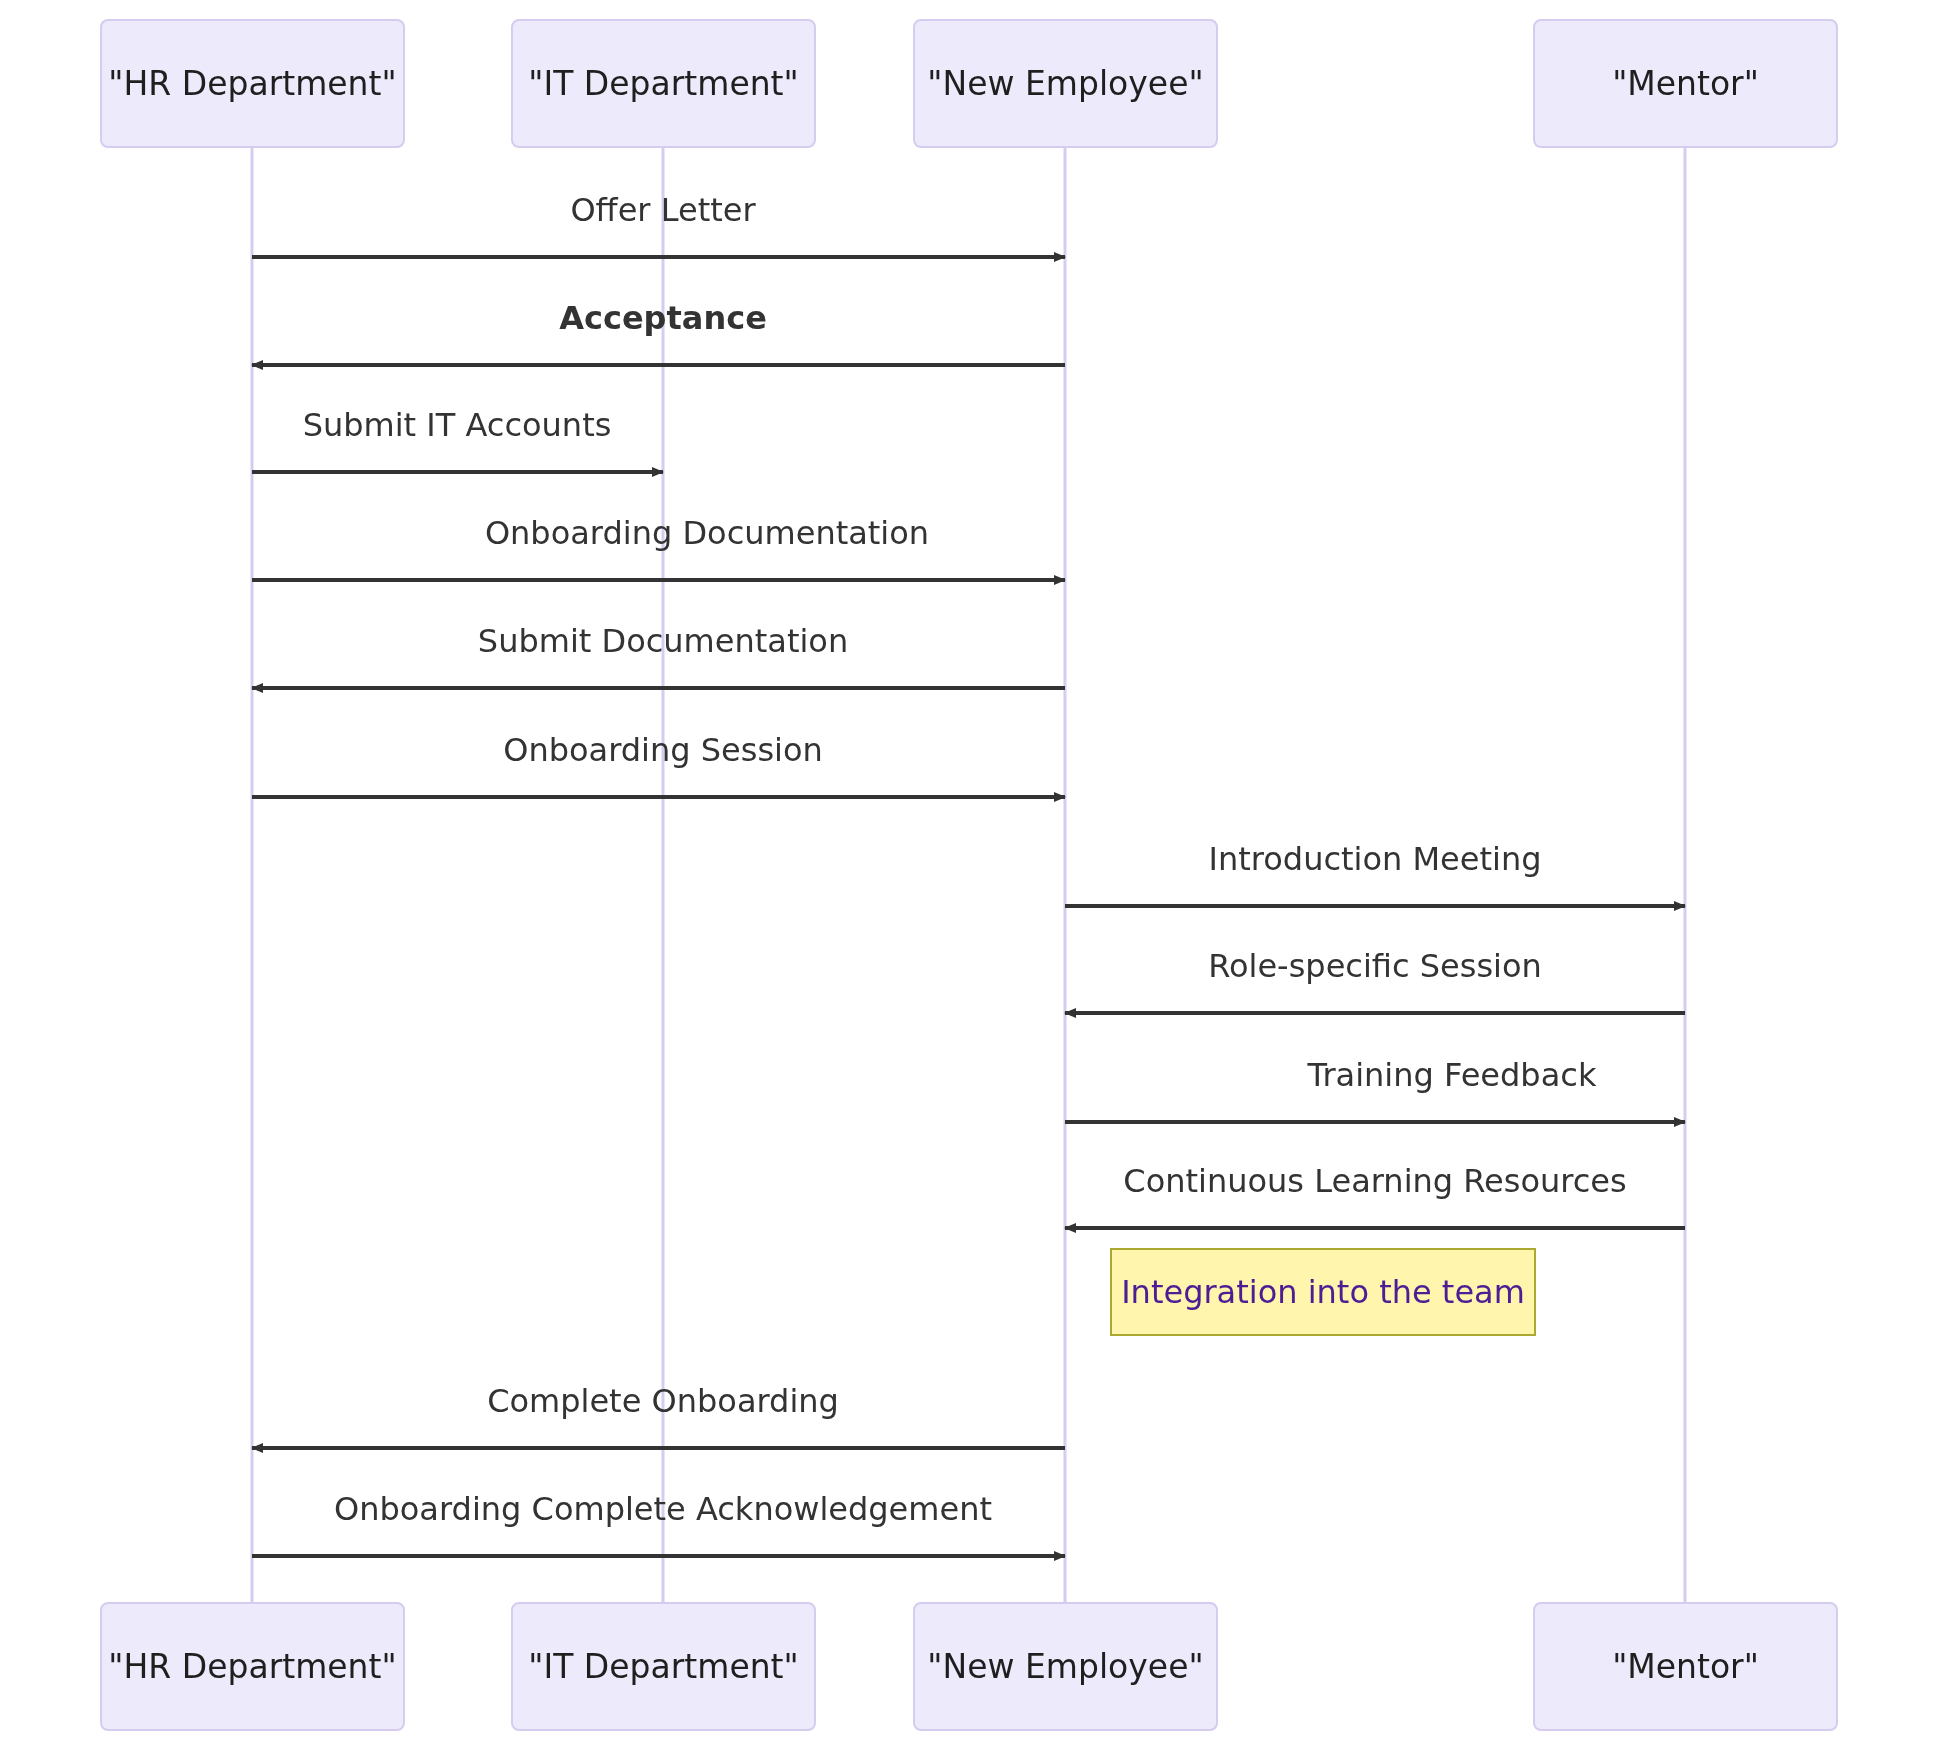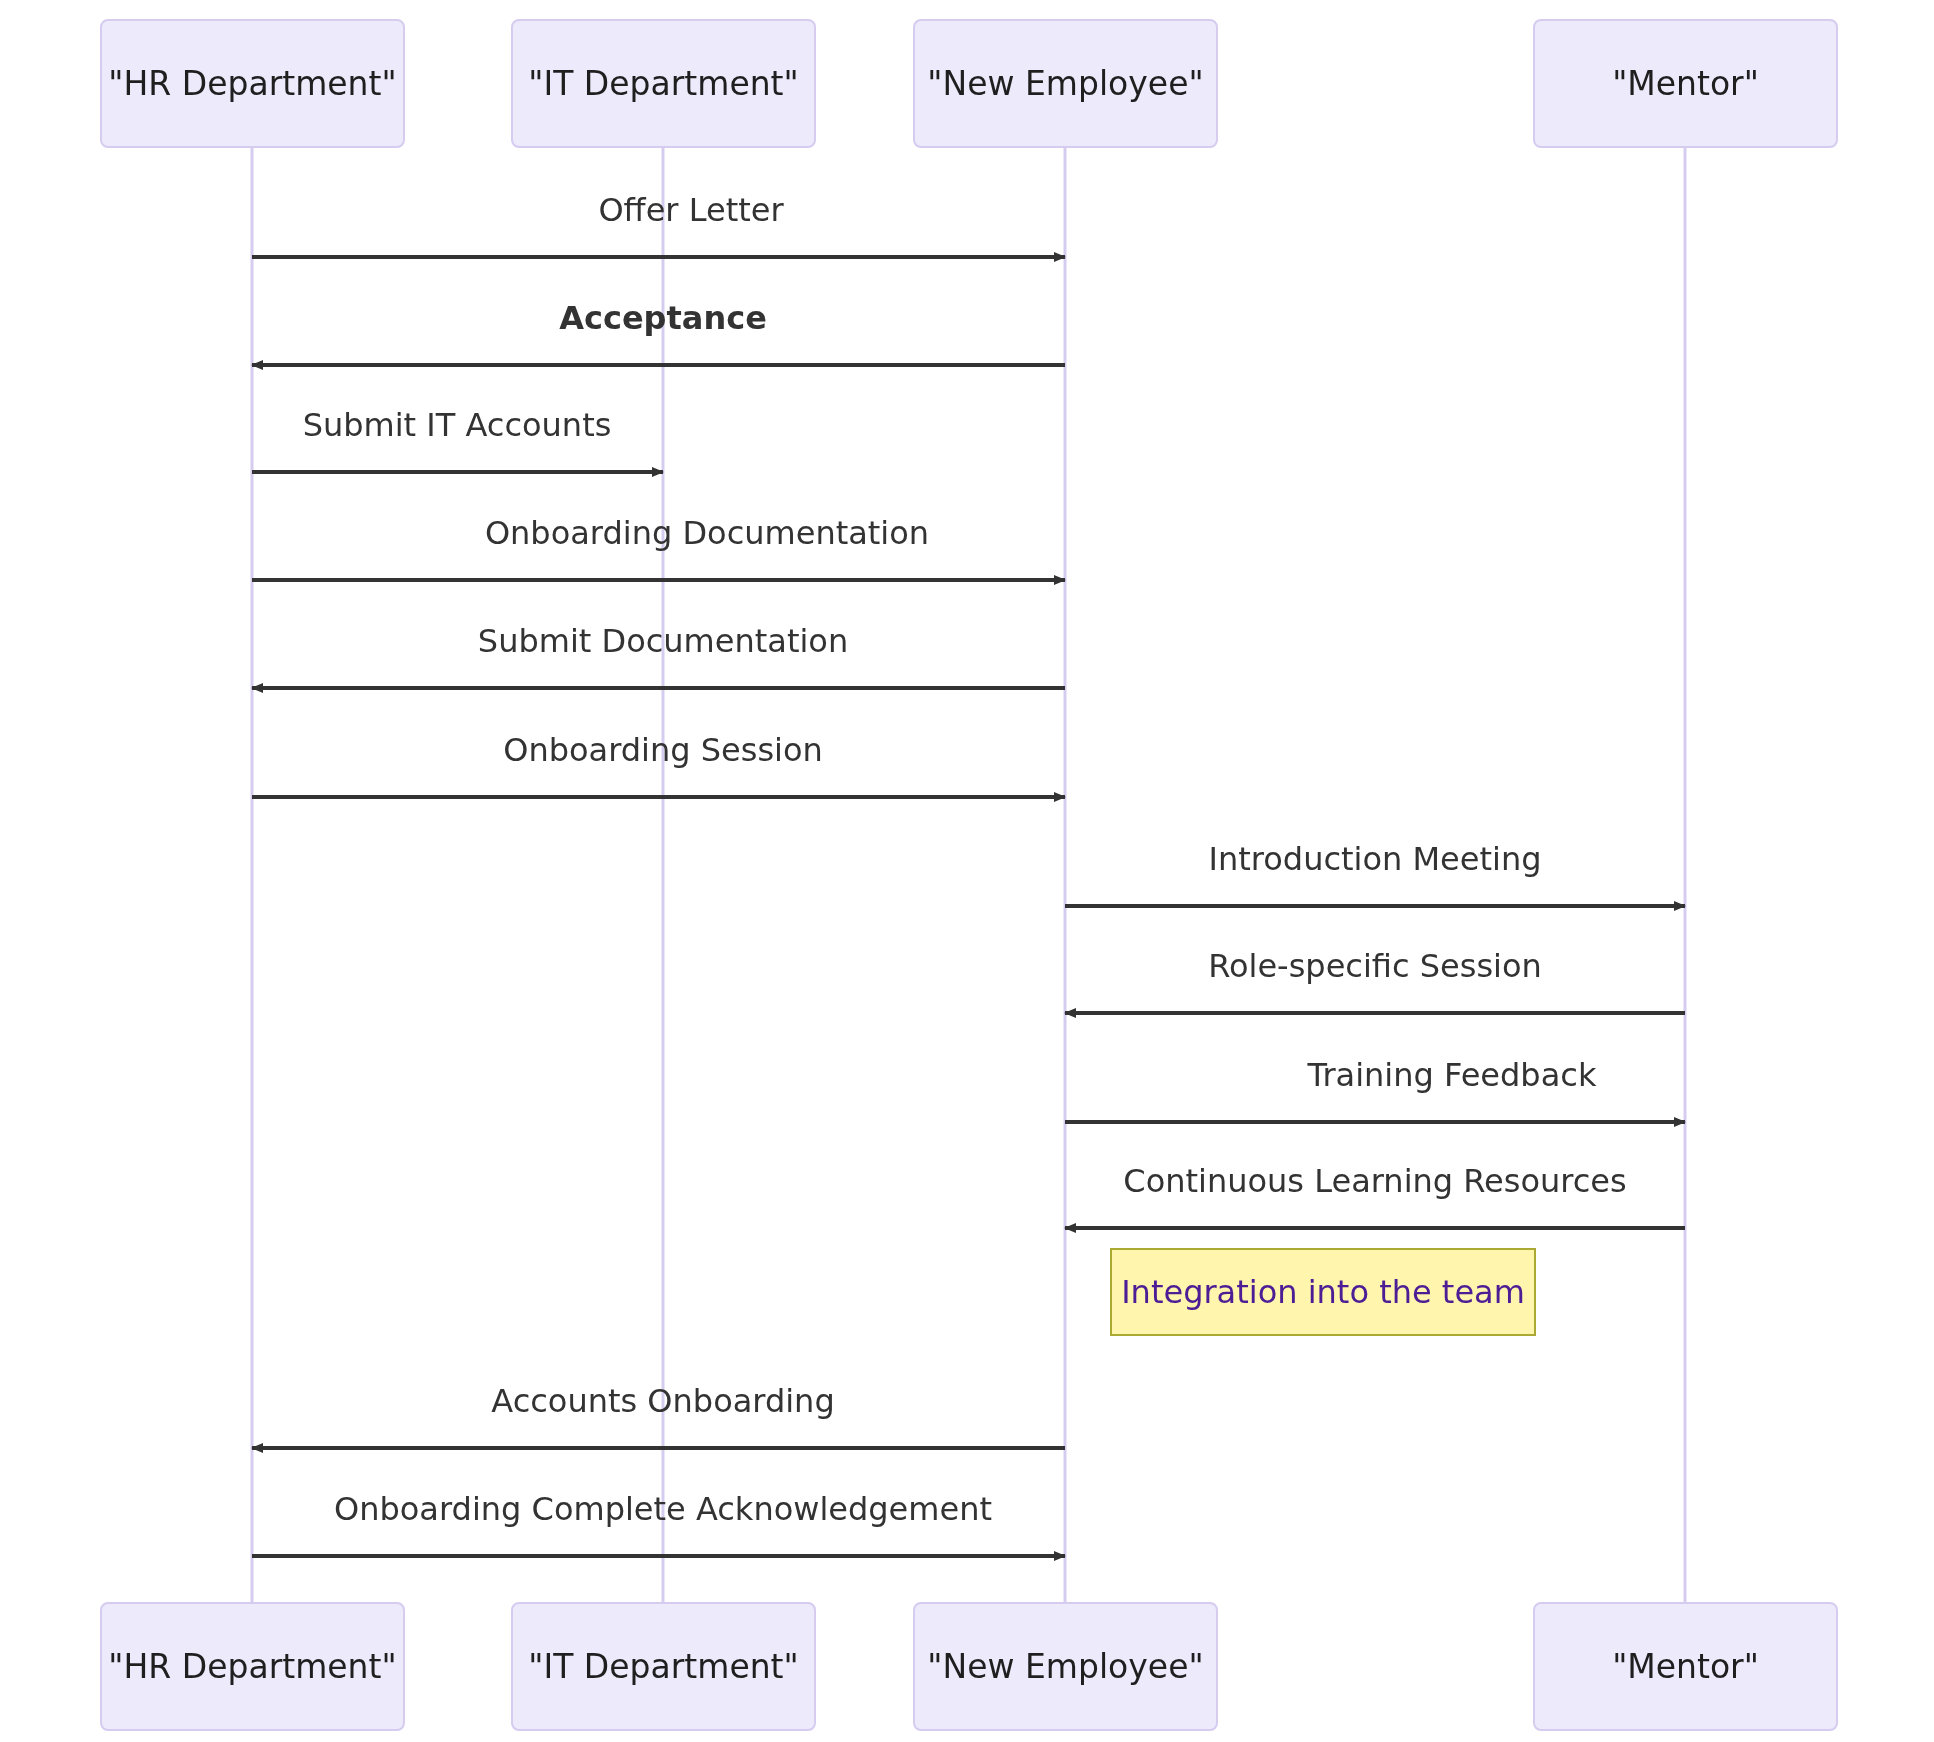--- a/index.html
+++ b/index.html
@@ -126,31 +126,31 @@
         <span class="actor-label">"IT Department"</span>
       </div>
       <div class="actor-box" style="left: 913px; top: 1602px; width: 305px; height: 129px;">
         <span class="actor-label">"New Employee"</span>
       </div>
       <div class="actor-box" style="left: 1533px; top: 1602px; width: 305px; height: 129px;">
         <span class="actor-label">"Mentor"</span>
       </div>
     </div>
   <div id="message-labels">
-      <div class="msg-label" style="left: 691px; top: 229px;">Offer Letter</div>
+      <div class="msg-label" style="left: 663px; top: 229px;">Offer Letter</div>
       <div class="msg-label" style="left: 663px; top: 337px; font-weight: bold;">Acceptance</div>
       <div class="msg-label" style="left: 457px; top: 444px;">Submit IT Accounts</div>
       <div class="msg-label" style="left: 663px; top: 552px; margin-left: 44px;">Onboarding Documentation</div>
       <div class="msg-label" style="left: 663px; top: 660px;">Submit Documentation</div>
       <div class="msg-label" style="left: 663px; top: 769px;">Onboarding Session</div>
       <div class="msg-label" style="left: 1375px; top: 878px;">Introduction Meeting</div>
       <div class="msg-label" style="left: 1375px; top: 985px;">Role-specific Session</div>
       <div class="msg-label" style="left: 1452px; top: 1094px;">Training Feedback</div>
       <div class="msg-label" style="left: 1375px; top: 1200px;">Continuous Learning Resources</div>
-      <div class="msg-label" style="left: 663px; top: 1420px;">Accounts Onboarding</div>
+      <div class="msg-label" style="left: 663px; top: 1420px;">Complete Onboarding</div>
       <div class="msg-label" style="left: 663px; top: 1528px;">Onboarding Complete Acknowledgement</div>
     </div>
   <div id="notes">
       <div class="note-box" style="left: 1110px; top: 1248px; width: 426px; height: 88px;">
         <span class="note-text">Integration into the team</span>
       </div>
     </div>
 
 </div>
 

